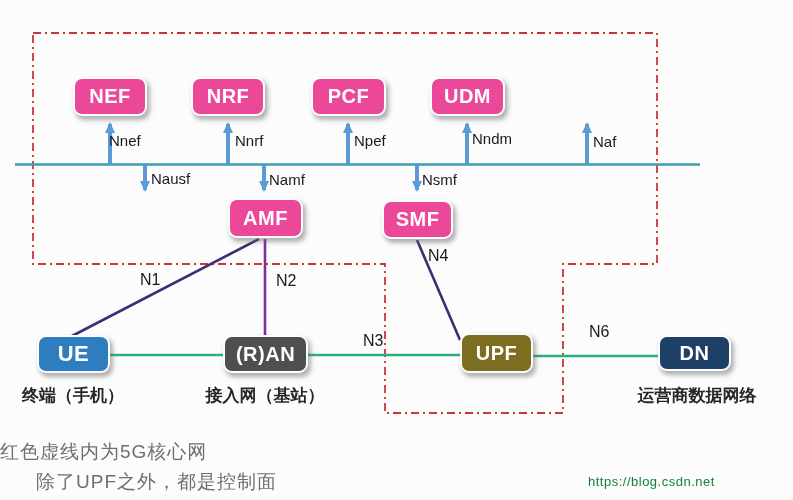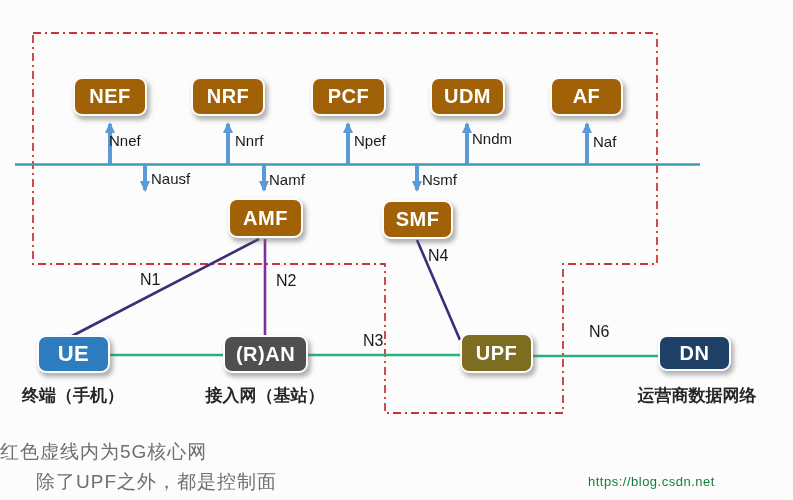--- a/index.html
+++ b/index.html
@@ -20,21 +20,21 @@
   .node{
     position:absolute;
     box-sizing:border-box;
     border-radius:9px;
     border:2px solid #fdfdfd;
     box-shadow:2.5px 3.5px 4px rgba(105,105,105,.5);
     display:flex;align-items:center;justify-content:center;
     color:#ffffff;font-weight:bold;font-size:20px;
     letter-spacing:.5px;
   }
-  .nf-red{background:#a16207;}
+  .nf-red{background:#ec4899;}
   .n-nef {left:73px; top:77px; width:74px;height:39px;}
   .n-nrf {left:191px;top:77px; width:74px;height:39px;}
   .n-pcf {left:311px;top:77px; width:75px;height:39px;}
   .n-udm {left:430px;top:77px; width:75px;height:39px;}
   .n-af  {left:550px;top:77px; width:73px;height:39px;}
   .n-ausf{left:108px;top:198px;width:75px;height:40px;}
   .n-amf {left:228px;top:198px;width:75px;height:40px;}
   .n-smf {left:382px;top:200px;width:71px;height:39px;}
   .n-ue  {left:37px; top:335px;width:73px;height:38px;background:#2e7dbe;font-size:22px;}
   .n-ran {left:223px;top:335px;width:85px;height:38px;background:#4f4f4f;}
@@ -122,23 +122,20 @@
     </div>
   <div class="node nf-red n-nrf">
       <span>NRF</span>
     </div>
   <div class="node nf-red n-pcf">
       <span>PCF</span>
     </div>
   <div class="node nf-red n-udm">
       <span>UDM</span>
     </div>
-  <div class="node nf-red n-af">
-      <span>AF</span>
-    </div>
 
   <div class="node nf-red n-amf">
       <span>AMF</span>
     </div>
   <div class="node nf-red n-smf">
       <span>SMF</span>
     </div>
 
   <div class="node n-ue">
       <span>UE</span>

